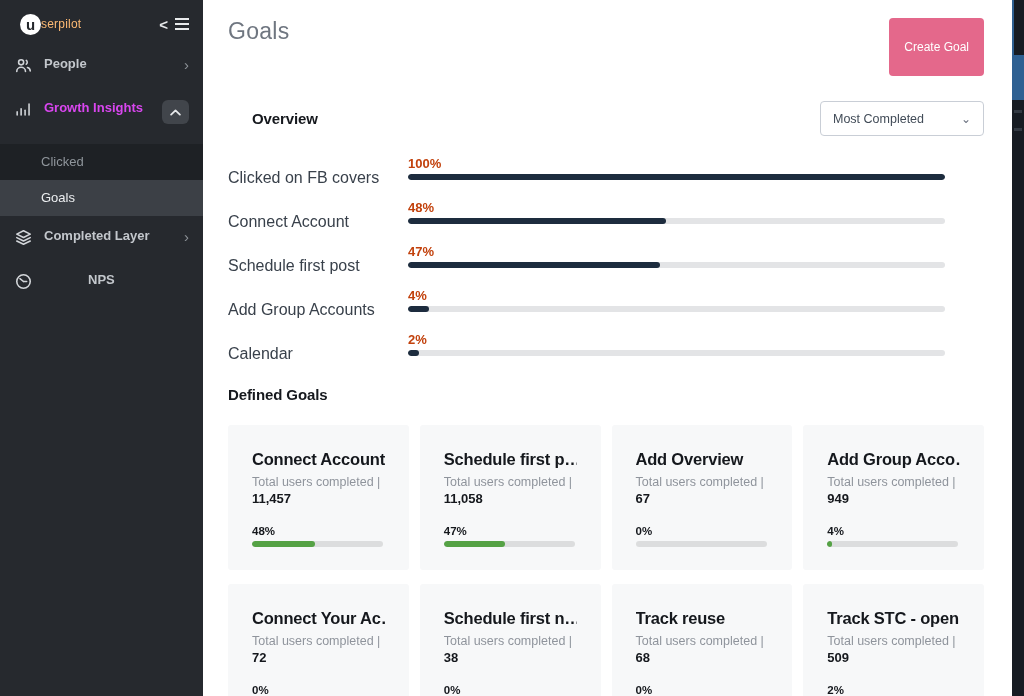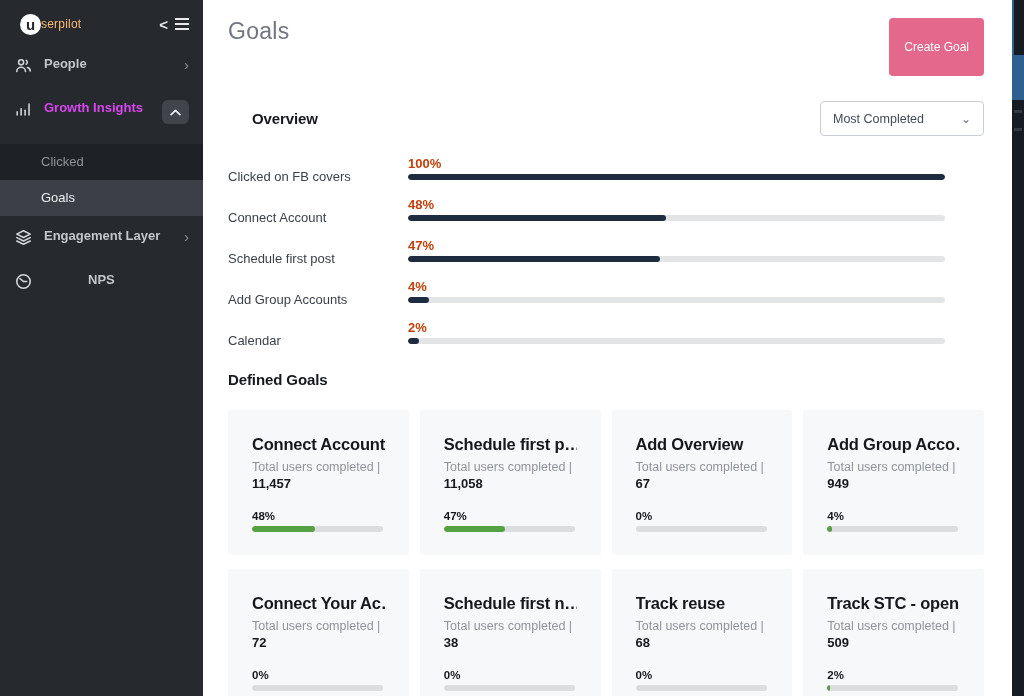--- a/index.html
+++ b/index.html
@@ -55,21 +55,21 @@
 
   .section-head { display:flex; align-items:center; justify-content:space-between; margin-top:25px;margin-left:24px; }
   .h-overview, .h-defined { font-size:15px; font-weight:700; color:#15181d; letter-spacing:-.1px; }
   .dropdown { width:164px; height:35px; border:1px solid #c9ced6; border-radius:4px;
     display:flex; align-items:center; justify-content:space-between; padding:0 12px;
     font-size:12.5px; color:#414b57; background:#fff; cursor:pointer; }
   .dd-chev { color:#6b7280; font-size:12px; line-height:1; }
 
   .chart { margin-top:20px; }
   .chart-row { display:flex; margin-bottom:13px; }
-  .chart-label { width:180px; font-size:13px; color:#39414b; padding-top:13px; }
+  .chart-label { width:180px; font-size:16px; color:#39414b; padding-top:13px; }
   .bar-group { width:537px; }
   .bar-pct { font-size:13px; font-weight:700; color:#c2410c; margin-bottom:3px; }
   .bar-track { height:6px; background:#e3e4e6; border-radius:3px; overflow:hidden; }
   .bar-fill { height:100%; background:#1d2c3e; border-radius:3px; }
 
   .h-defined { display:block; margin-top:23px; }
   .cards { margin-top:22px; display:grid; grid-template-columns:repeat(4,1fr);
     column-gap:11px; row-gap:14px; grid-auto-rows:145px; }
   .card { background:#f7f8f9; border-radius:3px; padding:25px 24px 0; overflow:hidden; cursor:pointer; }
   .card-title { font-size:16.5px; font-weight:700; color:#15181d; white-space:nowrap;
@@ -136,21 +136,21 @@
     </div>
 
     <div class="nav-item nav-engagement">
       <span class="nav-icon">
         <svg width="19" height="19" viewBox="0 0 24 24" fill="none" stroke="currentColor" stroke-width="2" stroke-linecap="round" stroke-linejoin="round">
           <path d="M12 3.5l8.5 4.2L12 11.9 3.5 7.7z"></path>
             <path d="M3.5 12.2l8.5 4.2 8.5-4.2"></path>
             <path d="M3.5 16.4l8.5 4.2 8.5-4.2"></path>
         </svg>
       </span>
-      <span>Engagement Layer</span>
+      <span>Completed Layer</span>
       <span class="nav-chevron">›</span>
     </div>
 
     <div class="nav-item nav-nps">
       <span class="nav-icon">
         <svg width="19" height="19" viewBox="0 0 24 24" fill="none" stroke="currentColor" stroke-width="2" stroke-linecap="round">
           <circle cx="12" cy="12" r="8.5"></circle>
             <path d="M12 12L7.5 8.5"></path>
             <path d="M12 12h4"></path>
         </svg>

